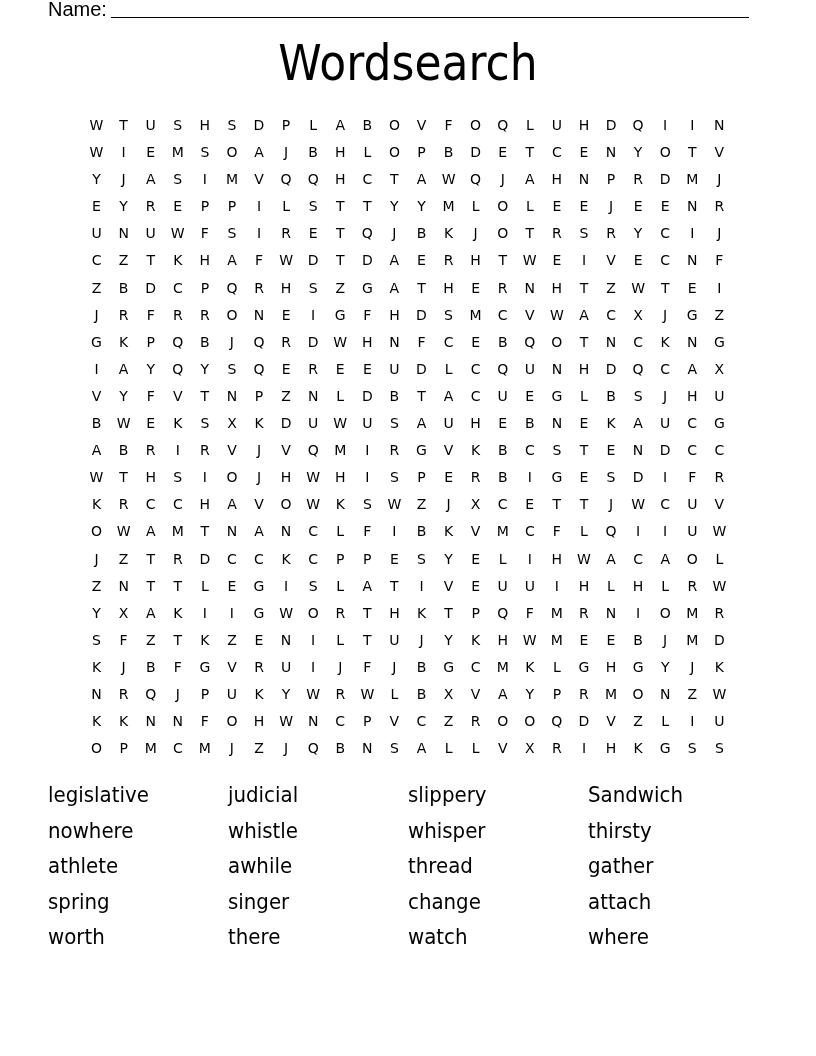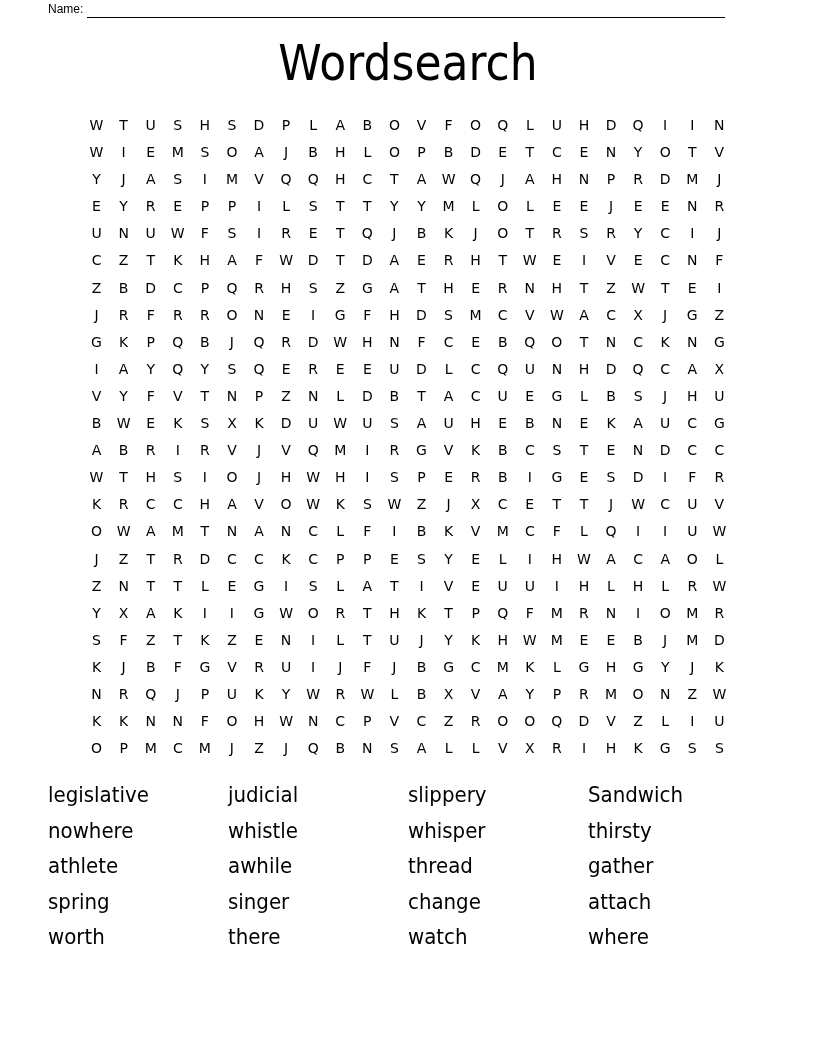--- a/index.html
+++ b/index.html
@@ -12,21 +12,21 @@
       height: 1056px;
       position: relative;
       overflow: hidden;
       color: #000000;
     }
     .name-line {
       position: absolute;
       left: 48px;
       top: 0px;
       font-family: "Liberation Sans", sans-serif;
-      font-size: 12px;
+      font-size: 20px;
       line-height: 18px;
       display: flex;
       align-items: flex-end;
     }
     .name-label {
       display: inline-block;
     }
     .name-blank {
       display: inline-block;
       width: 638px;

